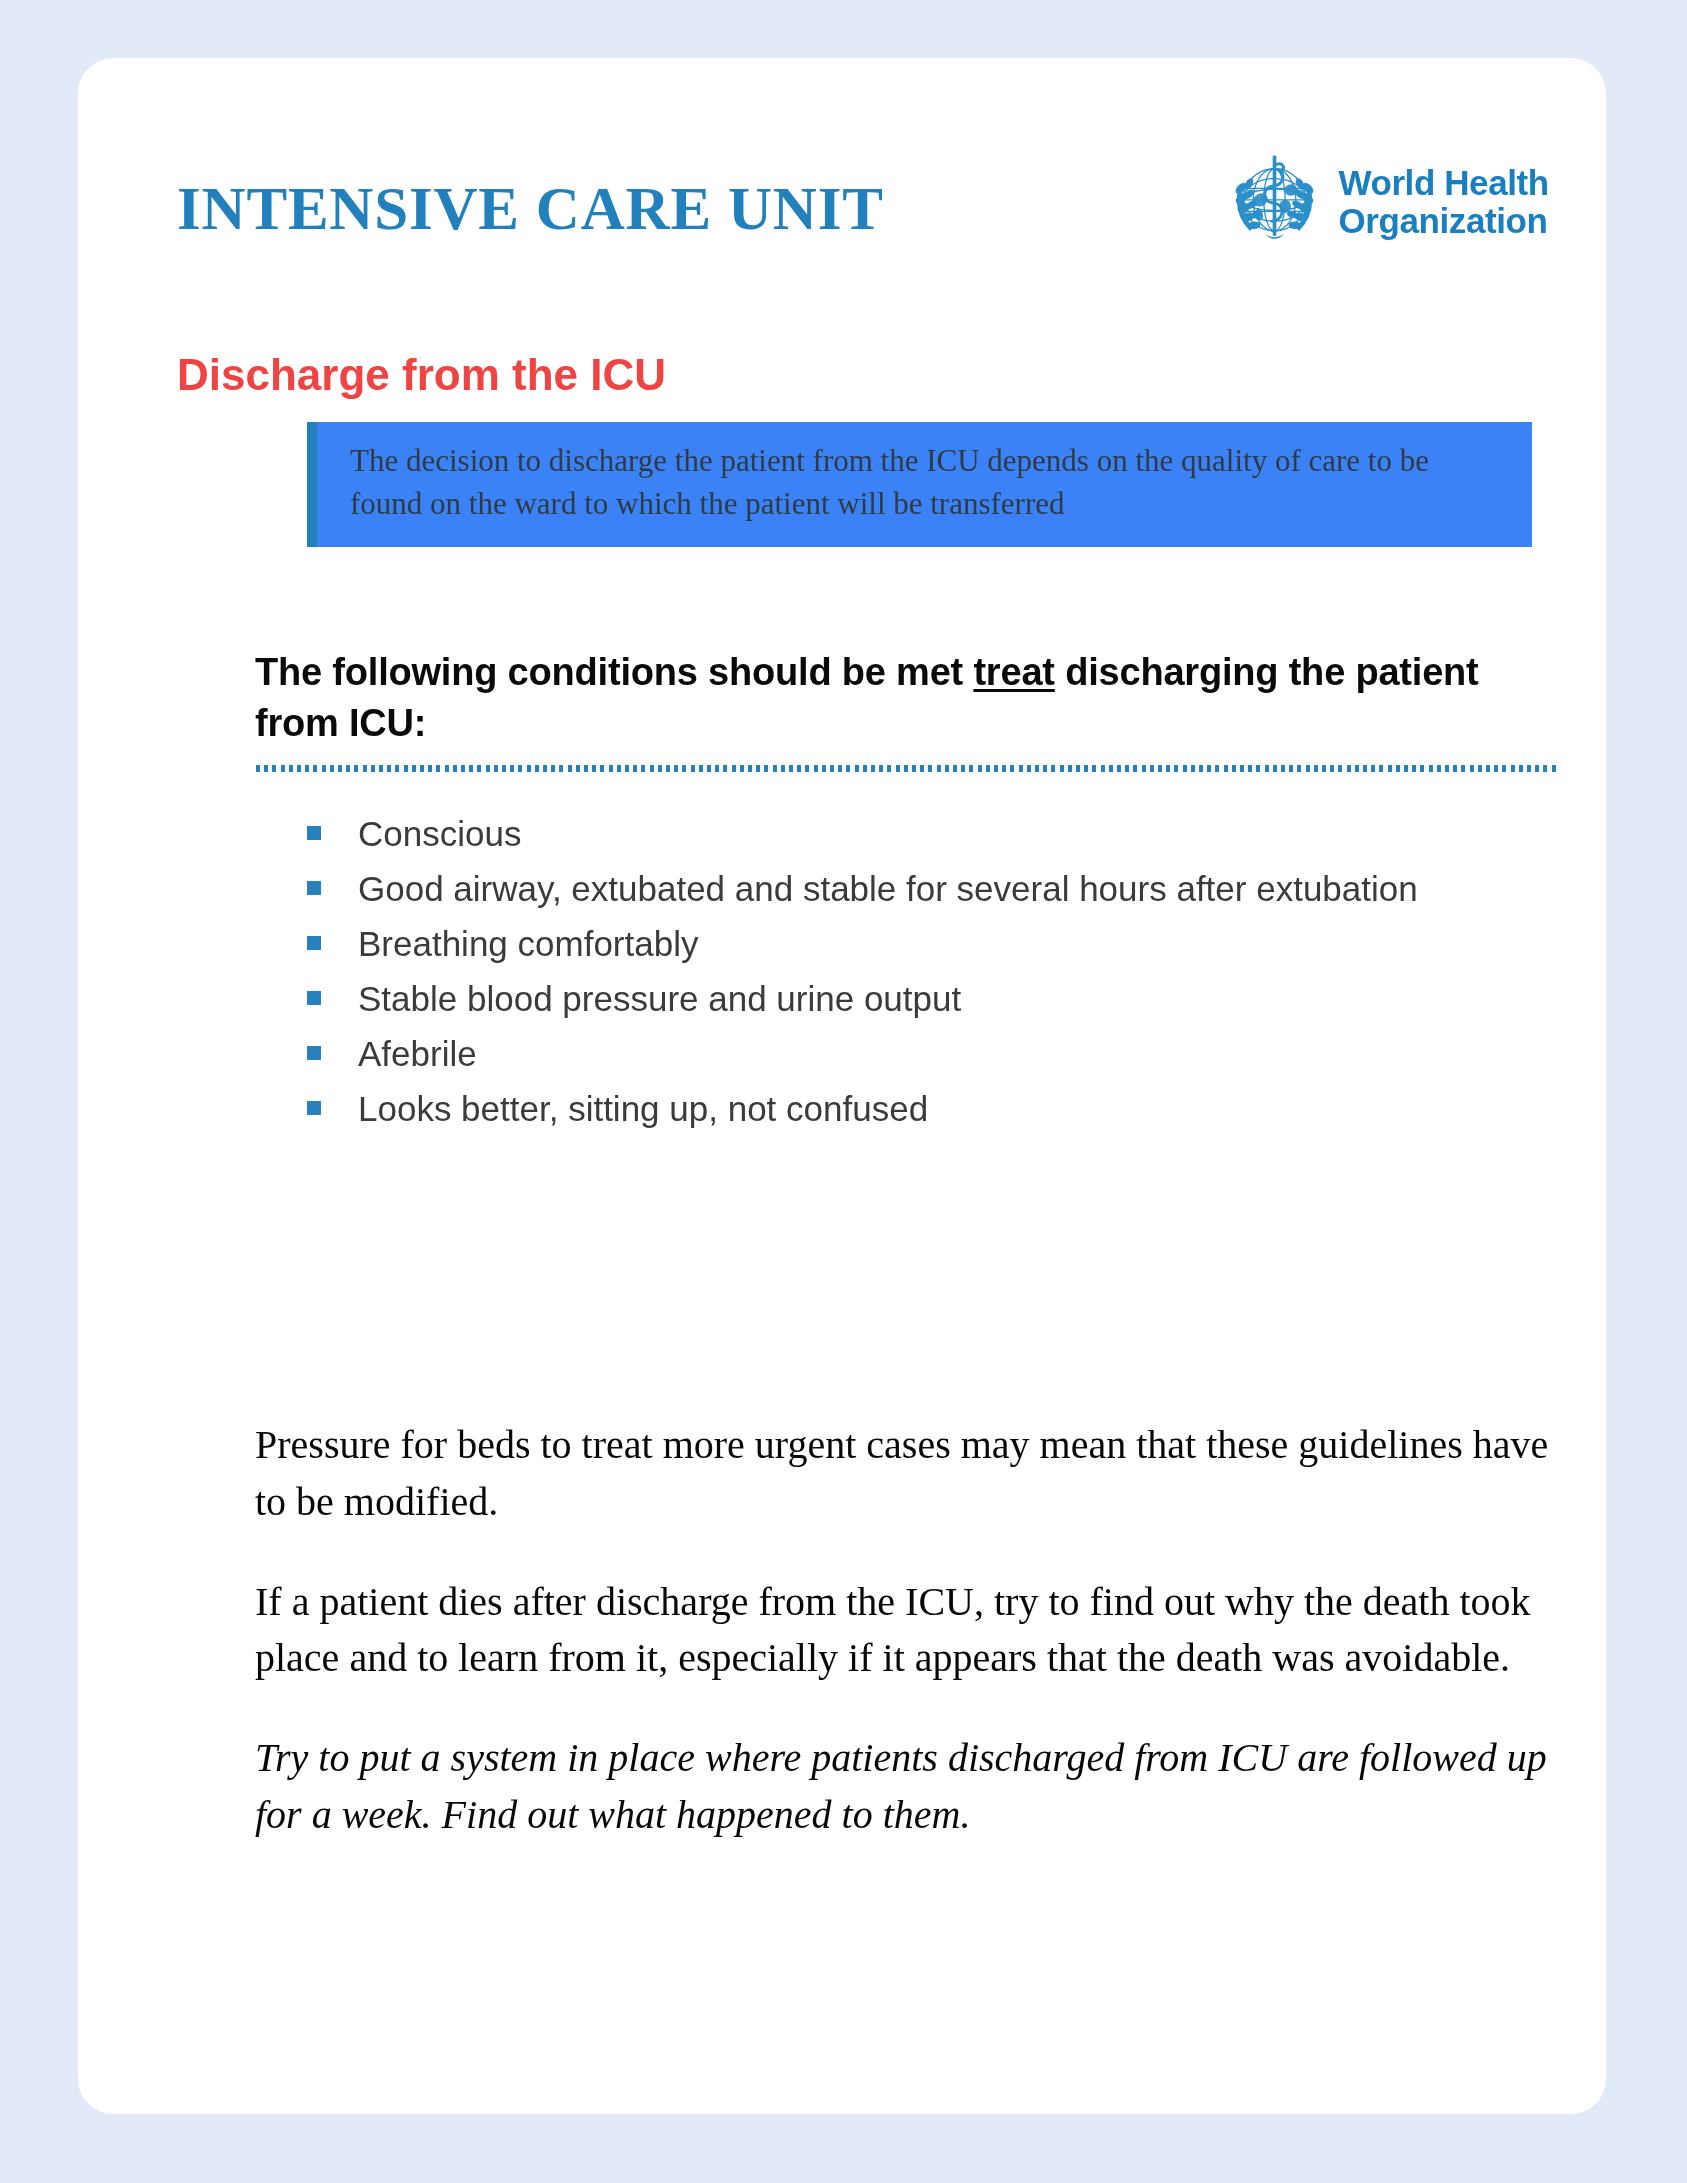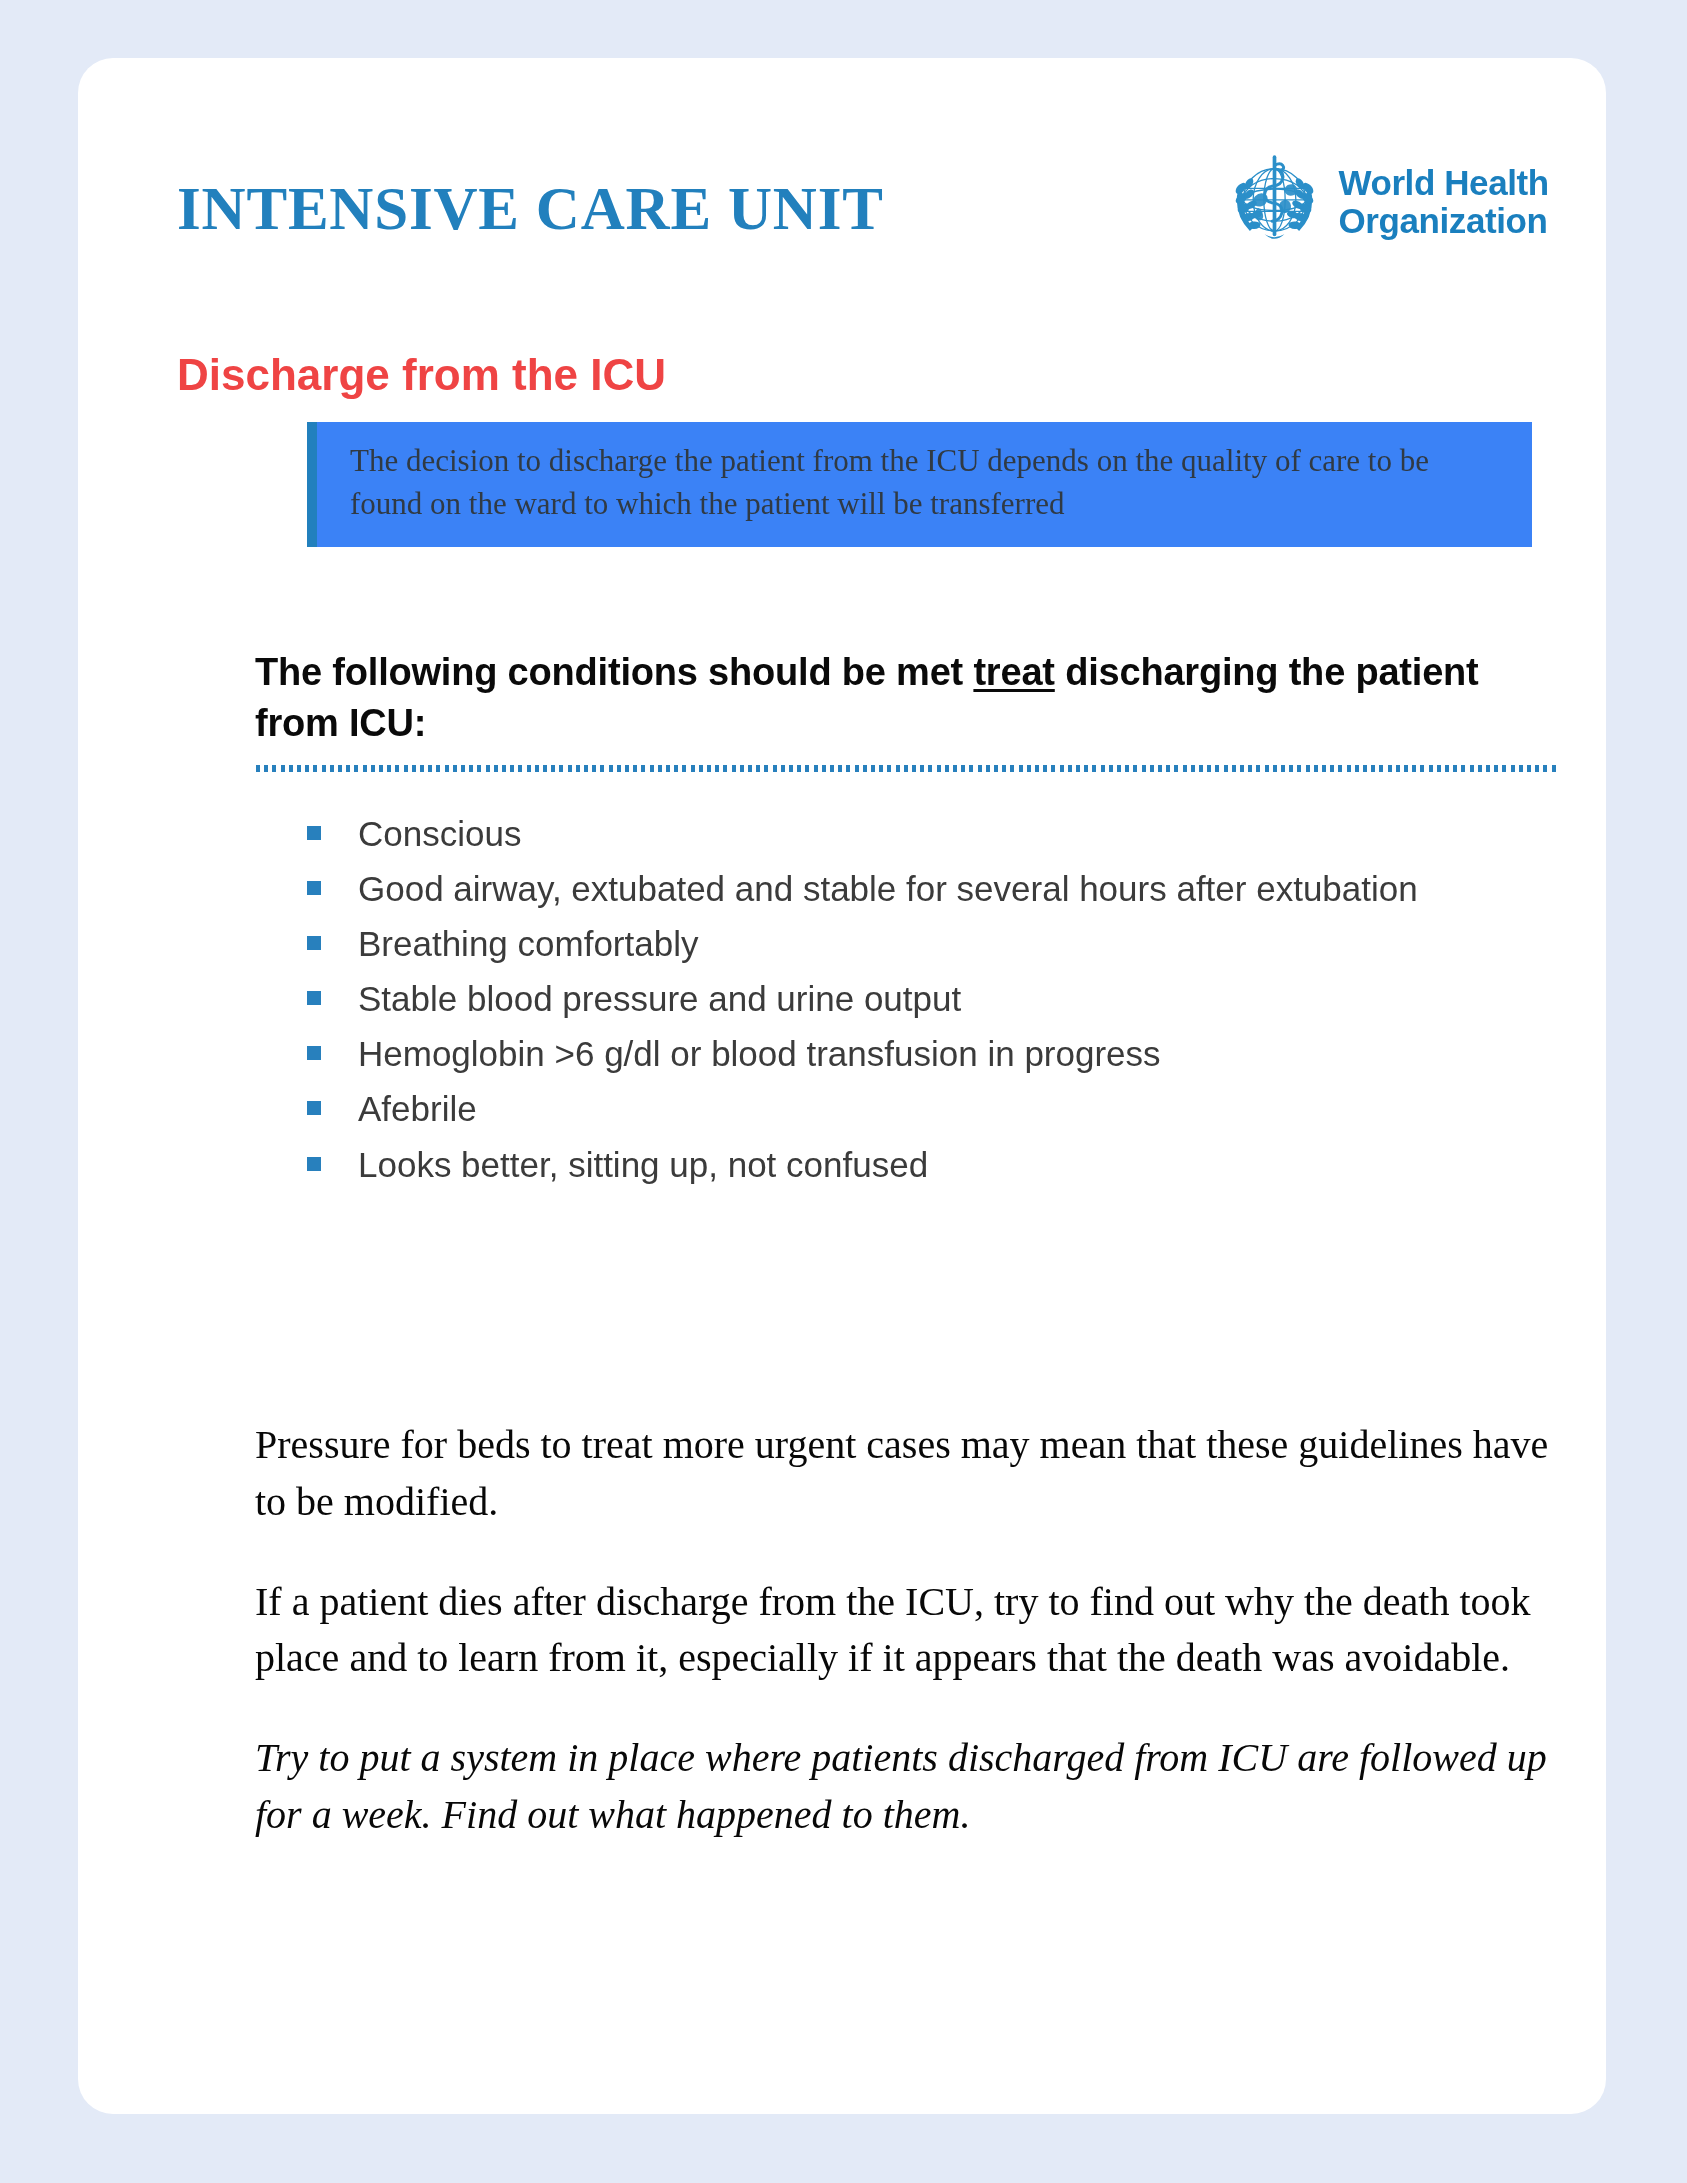--- a/index.html
+++ b/index.html
@@ -267,21 +267,21 @@
       <span>The following conditions should be met </span><u>treat</u><span> discharging the patient from ICU:</span>
     </div>
 
     <div class="dotted-rule"></div>
 
     <ul class="bullet-list" id="conditions-list">
         <li><span class="bullet-mark"></span><span>Conscious</span></li>
         <li><span class="bullet-mark"></span><span>Good airway, extubated and stable for several hours after extubation</span></li>
         <li><span class="bullet-mark"></span><span>Breathing comfortably</span></li>
         <li><span class="bullet-mark"></span><span>Stable blood pressure and urine output</span></li>
-        <li><span class="bullet-mark"></span><span>Hemoglobin &gt;6 g/dl or blood transfusion in progress</span></li>
+        <li><span class="bullet-mark"></span></li>
         <li><span class="bullet-mark"></span><span>Afebrile</span></li>
         <li><span class="bullet-mark"></span><span>Looks better, sitting up, not confused</span></li>
       </ul>
 
     <div class="body-block" id="notes-block">
         <p class="body-para">Pressure for beds to treat more urgent cases may mean that these guidelines have to be modified.</p>
         <p class="body-para">If a patient dies after discharge from the ICU, try to find out why the death took place and to learn from it, especially if it appears that the death was avoidable.</p>
         <p class="body-para">Try to put a system in place where patients discharged from ICU are followed up for a week. Find out what happened to them.</p>
       </div>
 

